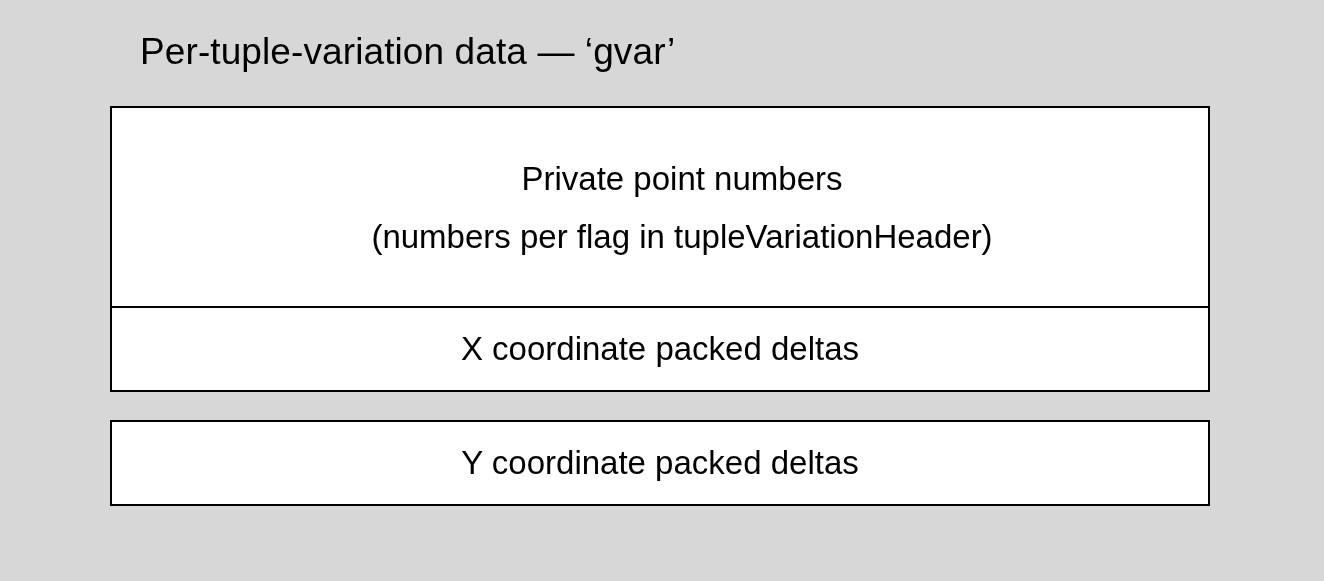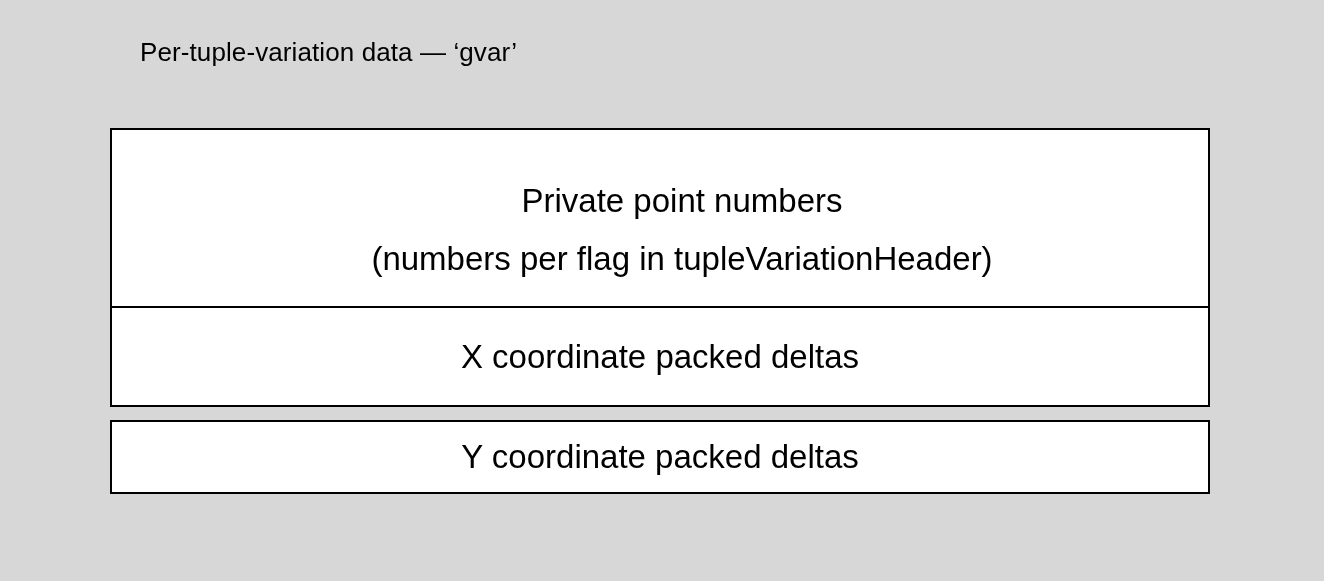--- a/index.html
+++ b/index.html
@@ -15,21 +15,21 @@
   }
   #diagram {
     position: relative;
     width: 1324px;
     height: 581px;
   }
   .title {
     position: absolute;
     left: 140px;
     top: 30px;
-    font-size: 26px;
+    font-size: 37px;
     line-height: 44px;
     color: #000000;
     white-space: nowrap;
     letter-spacing: 0.1px;
   }
   .box {
     position: absolute;
     left: 110px;
     width: 1100px;
     box-sizing: border-box;
@@ -41,35 +41,35 @@
     justify-content: center;
     color: #000000;
   }
   .box-line {
     font-size: 33px;
     line-height: 44px;
     text-align: center;
     white-space: nowrap;
   }
   #box-private-point-numbers {
-    top: 128px;
+    top: 106px;
     height: 204px;
     padding-left: 44px;
   }
   #box-private-point-numbers .box-line:first-child {
     margin-bottom: 14px;
   }
   #box-x-deltas {
     top: 306px;
-    height: 101px;
+    height: 86px;
     justify-content: center;
   }
   #box-y-deltas {
     top: 420px;
-    height: 74px;
+    height: 86px;
   }
 </style>
 </head>
 <body>
 
 <div id="diagram">
 
   <div class="title">Per-tuple-variation data — ‘gvar’</div>
 
   <div class="box" id="box-private-point-numbers">

